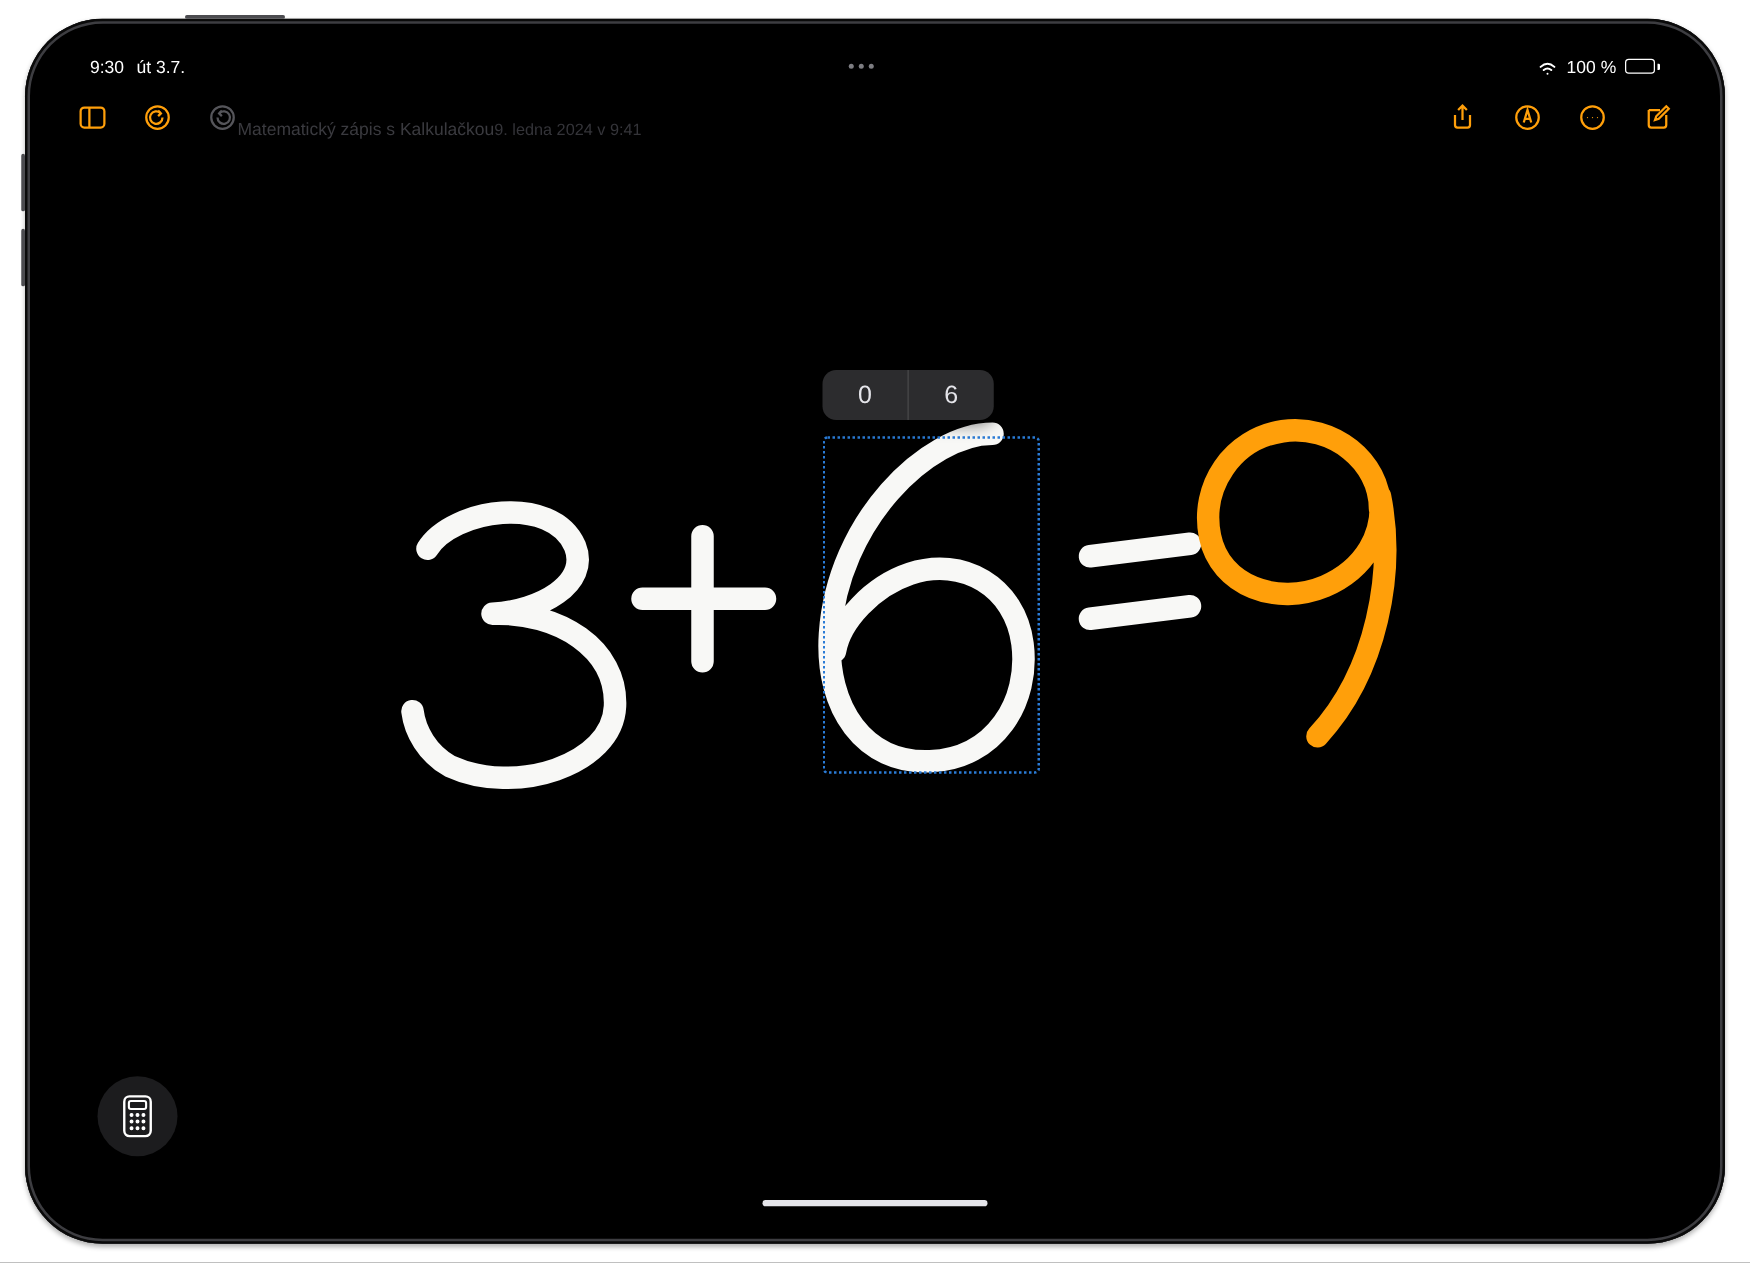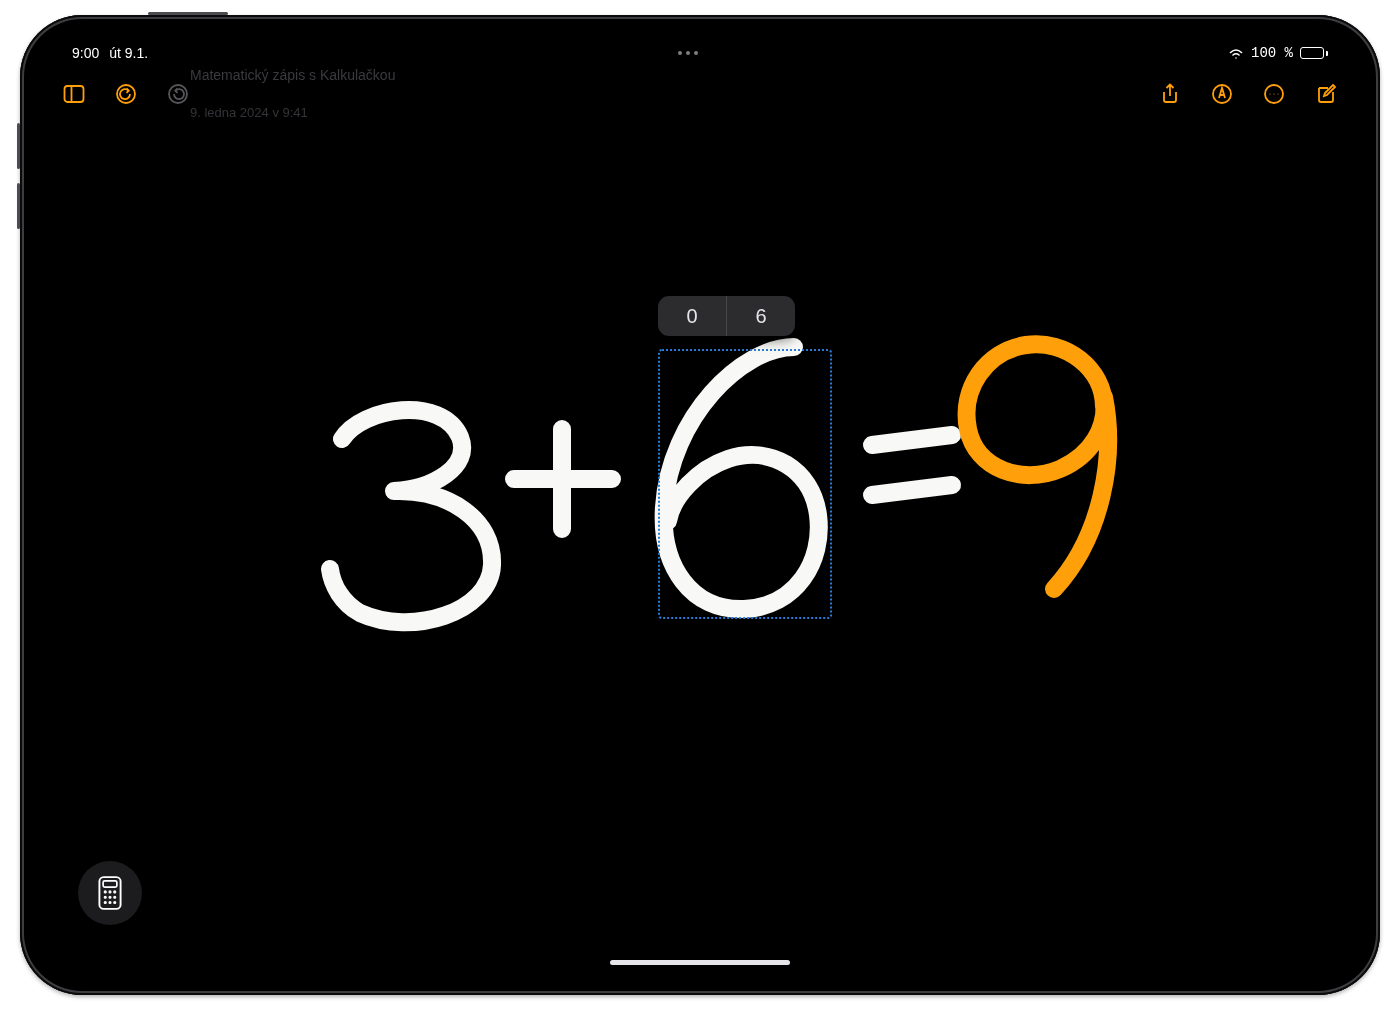--- a/index.html
+++ b/index.html
@@ -44,34 +44,34 @@
   .statusbar{
     position:absolute;top:4px;left:0;right:0;height:24px;
     display:flex;align-items:center;
     color:#fff;font-size:14px;font-weight:500;
     padding:0 30px;
   }
   .statusbar .left-sb{display:flex;gap:10px;align-items:center;}
   .statusbar .center-sb{flex:1;display:flex;justify-content:center;}
   .multitask-dots{display:flex;gap:4px;}
   .multitask-dots span{width:4px;height:4px;border-radius:50%;background:#7d7d82;}
-  .statusbar .right-sb{display:flex;gap:7px;align-items:center;font-family:Liberation Mono, monospace;}
+  .statusbar .right-sb{display:flex;gap:7px;align-items:center;}
   .wifi-icon{width:16px;height:12px;}
   .battery{display:flex;align-items:center;gap:2px;}
   .battery-body{width:24px;height:12px;border:1px solid #fff;border-radius:3px;padding:1px;box-sizing:border-box;}
   .battery-fill{background:#fff;width:100%;height:100%;border-radius:1px;}
   .battery-tip{width:2px;height:5px;background:#fff;border-radius:0 1px 1px 0;}
 
   
   .toolbar{
     position:absolute;top:34px;left:0;right:0;height:46px;
     display:flex;align-items:center;padding:0 20px;
   }
   .toolbar .tb-left,.toolbar .tb-right{display:flex;gap:28px;align-items:center;}
-  .toolbar .tb-center{flex:1;display:flex;flex-direction:column;align-items:flex-start;gap:0;color:#3a3a3f;font-size:14px;line-height:1.3;}
+  .toolbar .tb-center{flex:1;display:flex;flex-direction:row;align-items:flex-end;gap:0;color:#3a3a3f;font-size:14px;line-height:1.3;}
   .toolbar .tb-center .sub{font-size:13px;color:#343439;margin-top:20px;}
   .tb-icon{width:24px;height:24px;display:flex;align-items:center;justify-content:center;}
   .tb-icon svg{stroke:var(--accent);fill:none;stroke-width:1.8;}
   .tb-icon.disabled svg{stroke:#55555a;}
 
   
   .canvas{position:absolute;inset:0;}
 
   
   .calc-btn{
@@ -125,22 +125,22 @@
 </head>
 <body>
 
 <div class="stage">
   <div class="ipad">
     <div class="top-btn"></div>
     <div class="screen">
 
       <div class="statusbar">
         <div class="left-sb">
-          <span>9:00</span>
-          <span>út 9.1.</span>
+          <span>9:30</span>
+          <span>út 3.7.</span>
         </div>
         <div class="center-sb">
           <div class="multitask-dots">
             <span></span>
               <span></span>
               <span></span>
           </div>
         </div>
         <div class="right-sb">
           <span class="wifi-icon">

